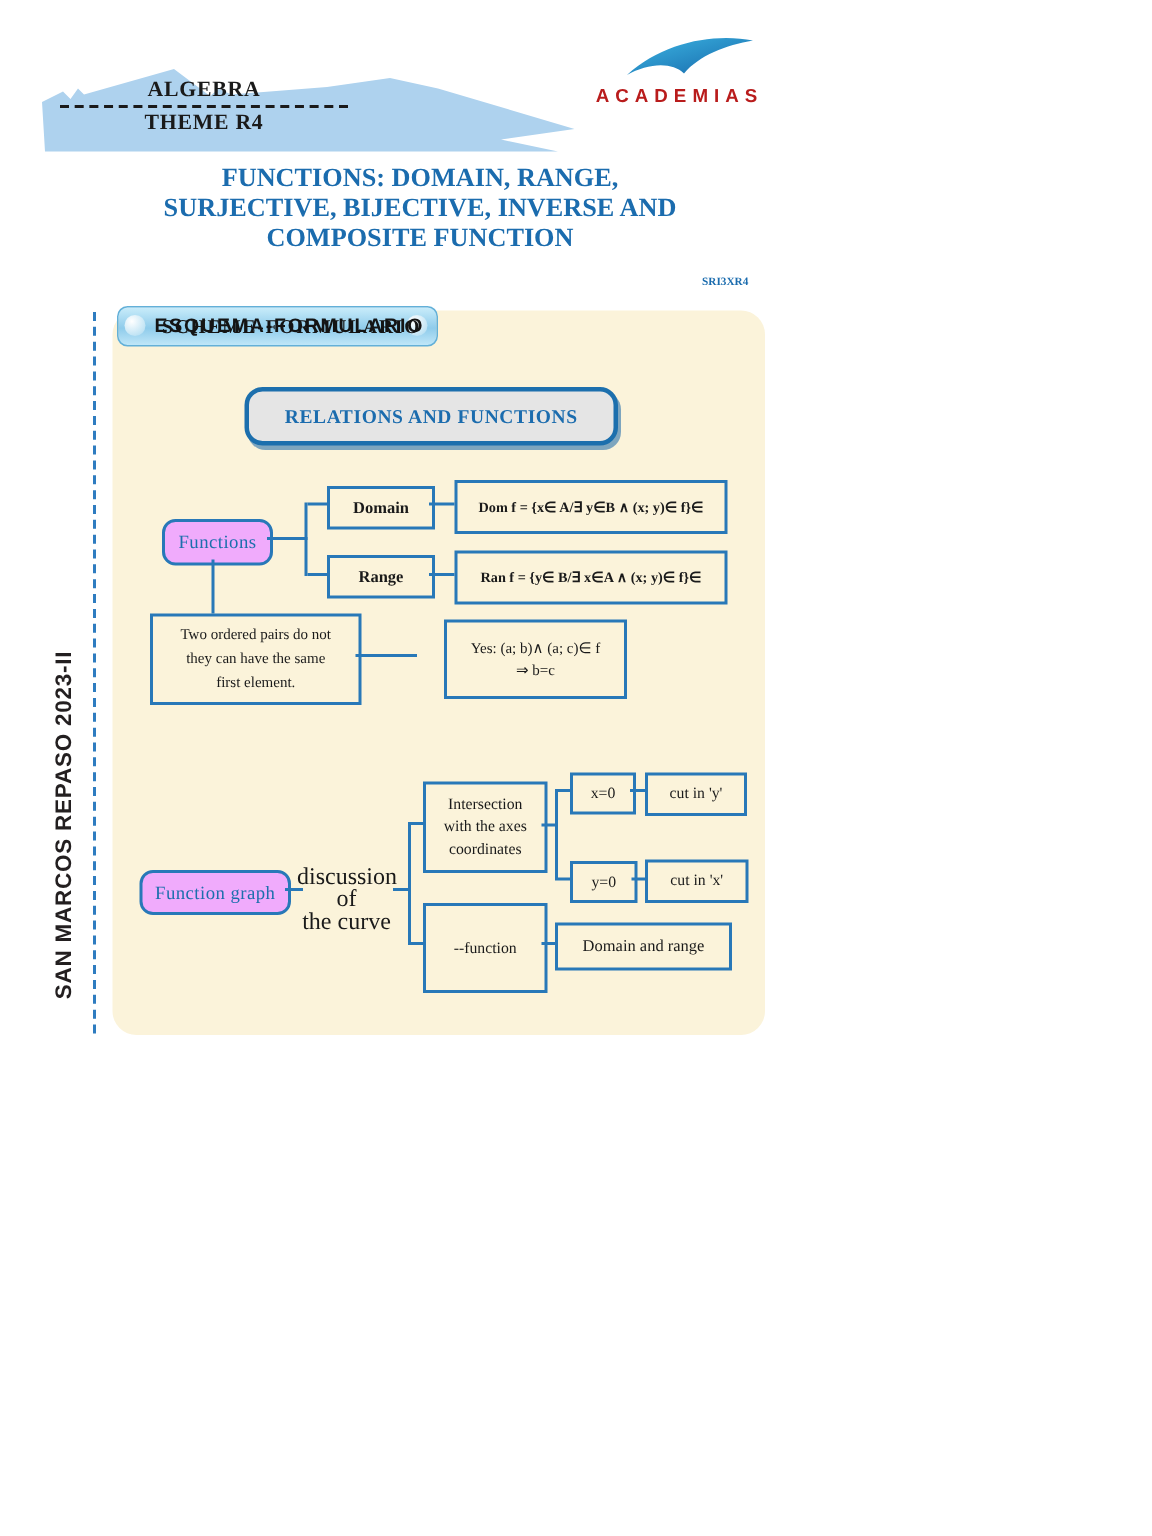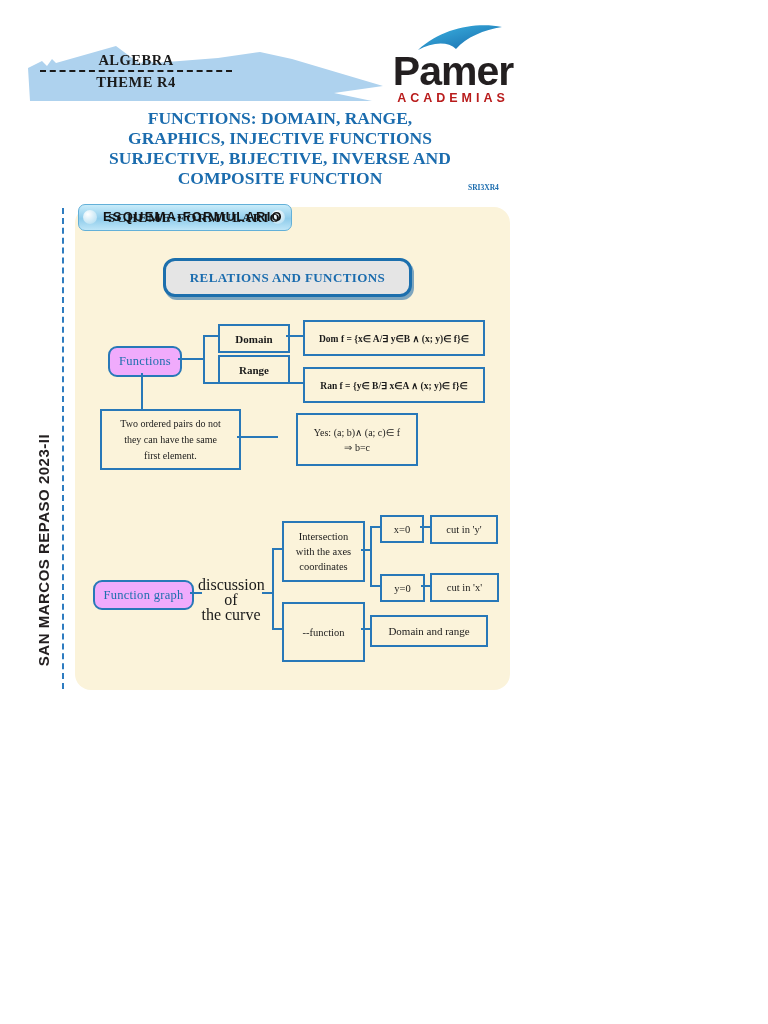--- a/index.html
+++ b/index.html
@@ -64,21 +64,21 @@
     display:flex;flex-direction:column;align-items:center;justify-content:center;
     text-align:center;}
   .hline{position:absolute;height:2px;background:#2878b8;}
   .vline{position:absolute;width:2px;background:#2878b8;}
   .edge-label{position:absolute;text-align:center;color:#1a1a1a;font-size:16px;line-height:15px;}
 
   
   #node-functions{left:108px;top:346px;width:70px;height:27px;}
   #box-domain{left:218px;top:324px;width:68px;height:25px;font-weight:bold;font-size:11px;}
   #box-domf{left:303px;top:320px;width:178px;height:32px;font-weight:bold;font-size:9.5px;}
-  #box-range{left:218px;top:355px;width:68px;height:25px;font-weight:bold;font-size:11px;}
+  #box-range{left:218px;top:370px;width:68px;height:25px;font-weight:bold;font-size:11px;}
   #box-ranf{left:303px;top:367px;width:178px;height:32px;font-weight:bold;font-size:9.5px;}
   #box-note{left:100px;top:409px;width:137px;height:57px;font-size:10px;line-height:16px;}
   #box-yes{left:296px;top:413px;width:118px;height:49px;font-size:10px;line-height:15px;}
 
   
   #node-fgraph{left:93px;top:580px;width:97px;height:26px;}
   #label-discussion{left:198px;top:577px;width:66px;}
   #box-intersection{left:282px;top:521px;width:79px;height:57px;font-size:10.5px;line-height:15px;}
   #box-function{left:282px;top:602px;width:79px;height:56px;font-size:10.5px;}
   #box-x0{left:380px;top:515px;width:40px;height:24px;font-size:10.5px;}
@@ -100,27 +100,25 @@
 <div id="logo">
   <svg class="swoosh" width="88" height="32" viewBox="0 0 88 32">
     <defs>
       <linearGradient id="sw" x1="0" y1="0" x2="1" y2="1">
         <stop offset="0" stop-color="#3db7e4"></stop>
           <stop offset="1" stop-color="#1565a8"></stop>
       </linearGradient>
     </defs>
     <path fill="url(#sw)" d="M2,28 C26,6 60,0 86,5 C68,8 50,15 40,27 C32,19 16,20 2,28 Z"></path>
   </svg>
-  <div class="brandname">Pamer</div>
   <div class="brandsub">ACADEMIAS</div>
 </div>
 
 <div id="doc-title">
   <div>FUNCTIONS: DOMAIN, RANGE,</div>
-  <div>GRAPHICS, INJECTIVE FUNCTIONS</div>
   <div>SURJECTIVE, BIJECTIVE, INVERSE AND</div>
   <div>COMPOSITE FUNCTION</div>
 </div>
 <div id="doc-code">SRI3XR4</div>
 
 <div id="sidebar-text">SAN MARCOS REPASO 2023-II</div>
 <div id="divider-dashed"></div>
 
 <div id="panel"></div>
 

